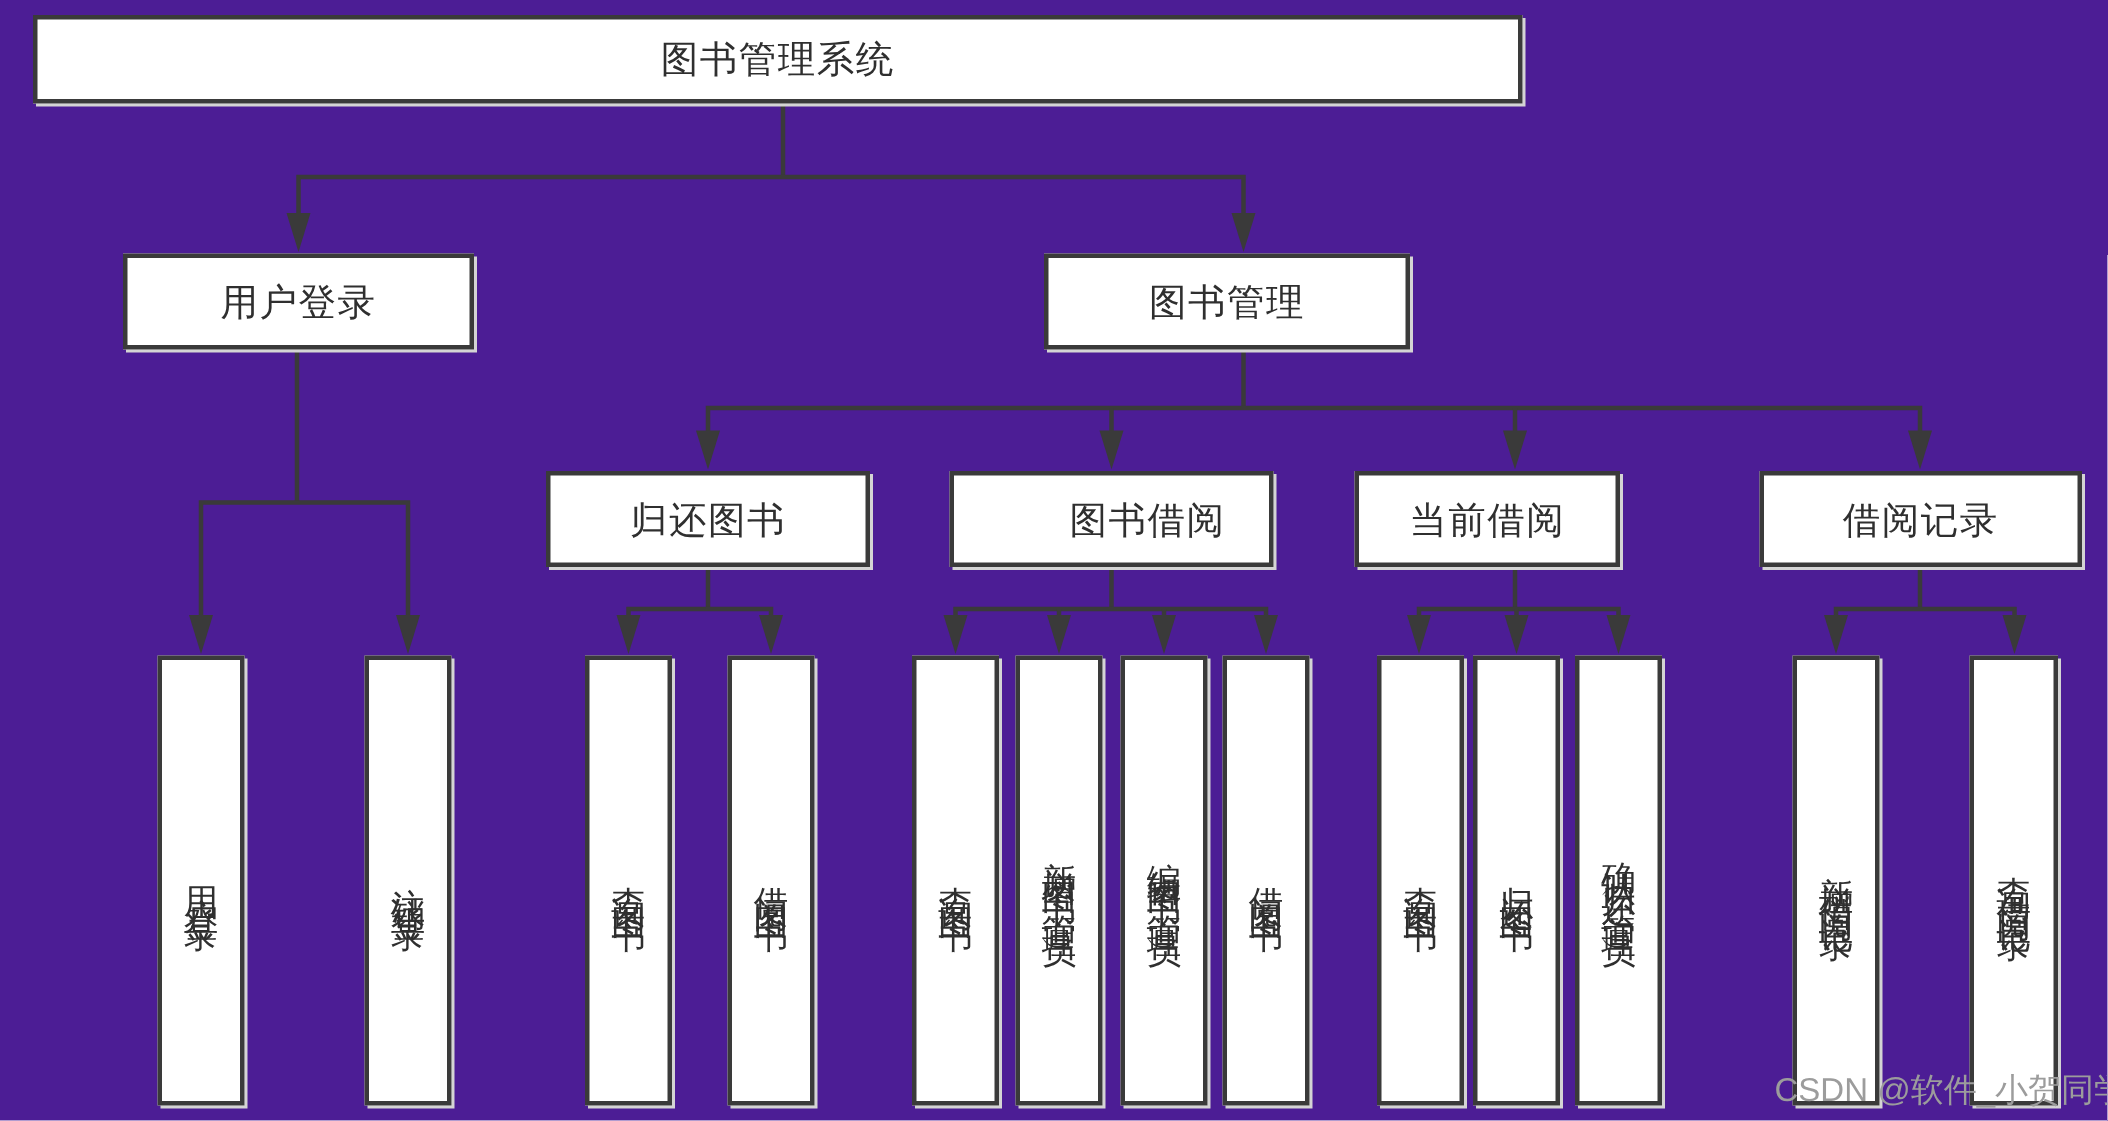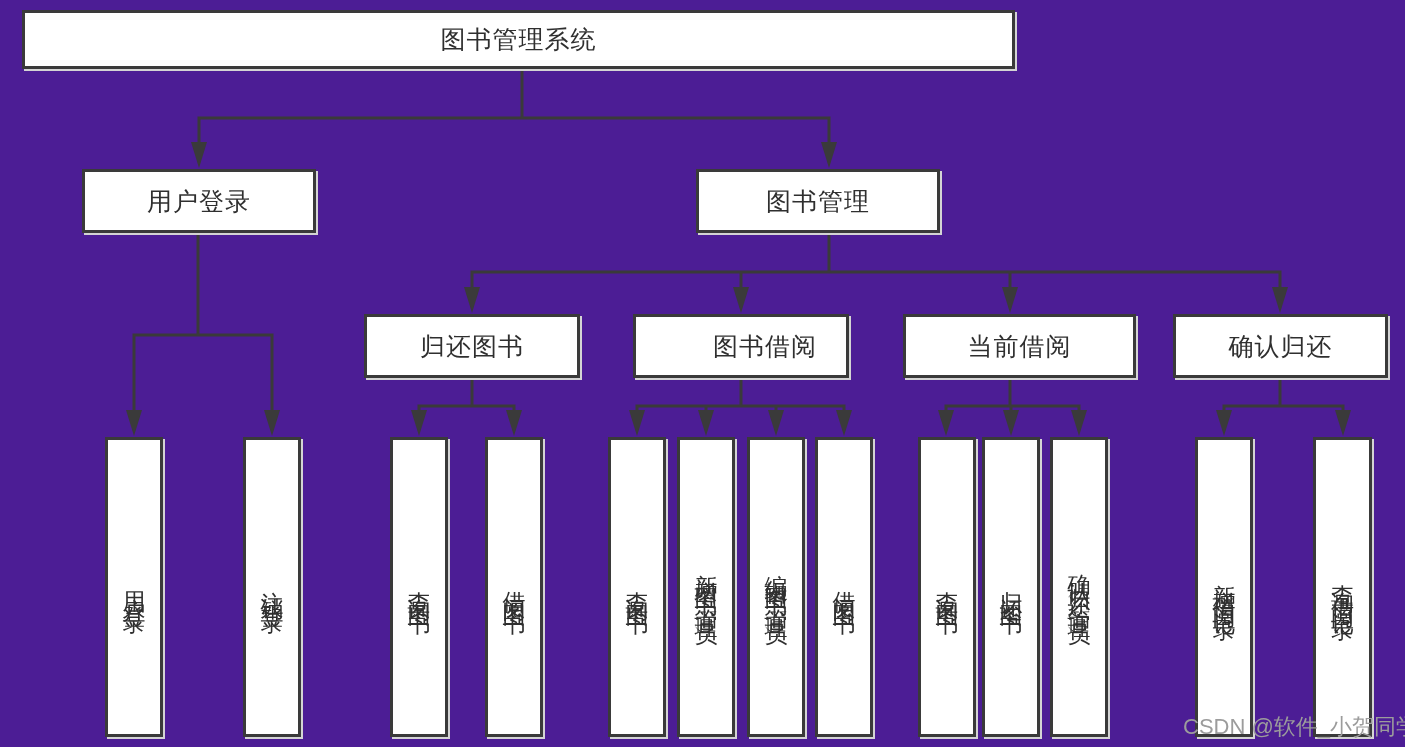--- a/index.html
+++ b/index.html
@@ -131,25 +131,25 @@
   <div class="box hbox" style="left:696px; top:169px; width:244px; height:64px;">
     <span>图书管理</span>
   </div>
 
   <div class="box hbox" style="left:364px; top:314px; width:216px; height:64px;">
     <span>归还图书</span>
   </div>
   <div class="box hbox" style="left:633px; top:314px; width:216px; height:64px;padding-left:48px;">
     <span>图书借阅</span>
   </div>
-  <div class="box hbox" style="left:903px; top:314px; width:233px; height:64px;">
+  <div class="box hbox" style="left:903px; top:314px; width:177px; height:64px;">
     <span>当前借阅</span>
   </div>
   <div class="box hbox" style="left:1173px; top:314px; width:215px; height:64px;">
-    <span>确认归还</span>
+    <span>借阅记录</span>
   </div>
 
   <div class="box leaf" style="left:105px; top:437px; width:58px; height:300px;">
     <span>用户登录</span>
   </div>
   <div class="box leaf" style="left:243px; top:437px; width:58px; height:300px;">
     <span>注销登录</span>
   </div>
   <div class="box leaf" style="left:390px; top:437px; width:58px; height:300px;">
     <span>查询图书</span>

